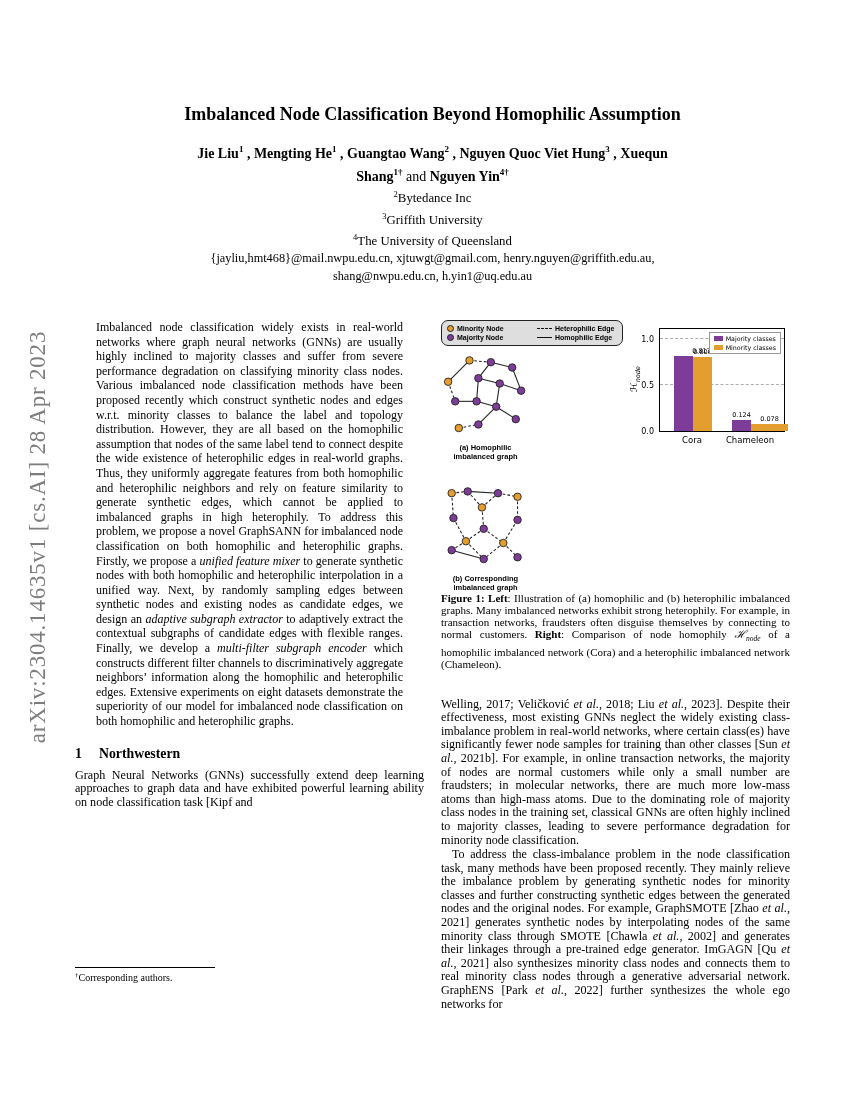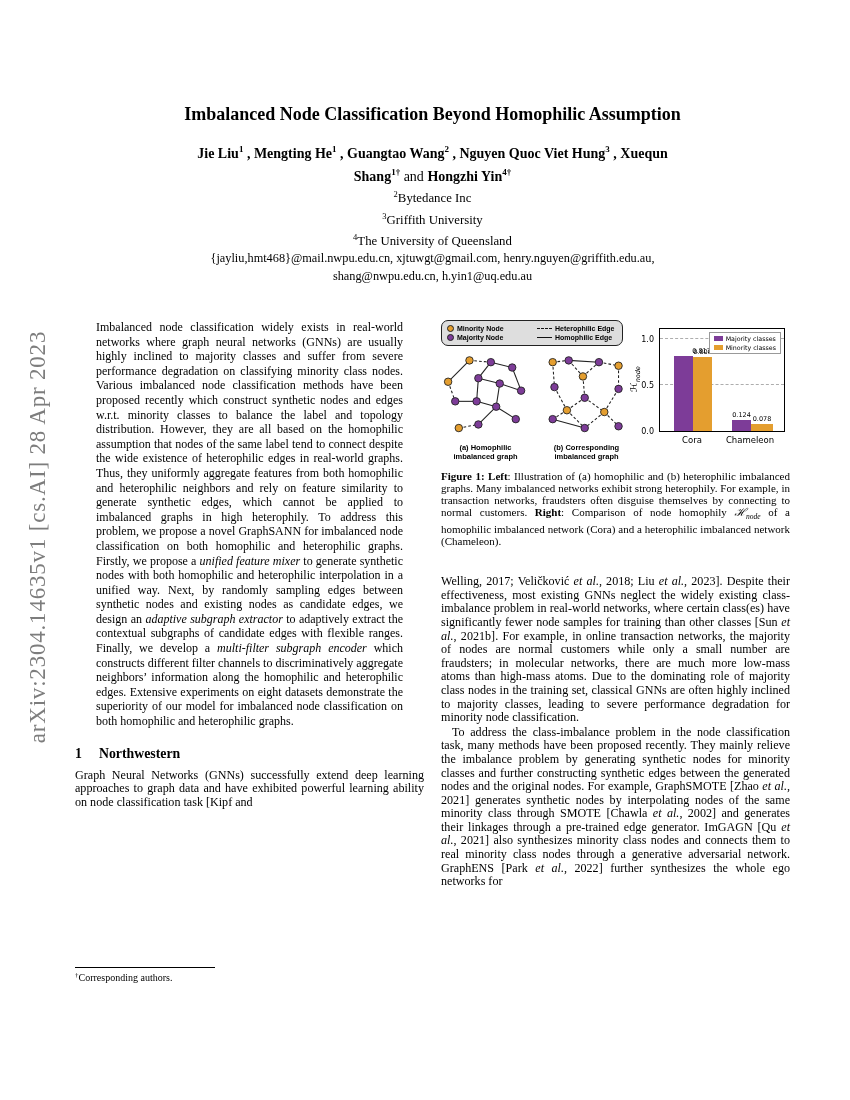--- a/index.html
+++ b/index.html
@@ -45,21 +45,21 @@
   .fig-left { width:182px; flex:none; }
   .fig-legend { display:grid; grid-template-columns:86px 1fr; gap:2px 4px;
     border:1.2px solid #222; border-radius:7px; background:#dedede; padding:4px 5px;
     font-family:"Liberation Sans","DejaVu Sans",sans-serif; font-weight:bold; font-size:7px; align-items:center; }
   .leg-item { display:flex; align-items:center; gap:3px; }
   .leg-dot { width:7px; height:7px; border-radius:50%; border:1px solid #222; flex:none; }
   .leg-line { width:15px; height:0; border-top:1.5px solid #111; flex:none; }
   .leg-line.dashed { border-top-style:dashed; }
   .leg-text { white-space:nowrap; }
 
-  .graphs-row { display:flex; gap:12px; margin-top:4px; }
+  .graphs-row { display:flex; gap:20px; margin-top:4px;flex-direction:column; }
   .graph-block { width:89px; }
   .graph-svg { width:89px; height:92px; display:block; }
   .gedge { stroke:#222; stroke-width:1.2; fill:none; }
   .gedge-d { stroke-dasharray:3 2.4; }
   .gnode { stroke:#222; stroke-width:1; }
   .graph-label { text-align:center; font-family:"Liberation Sans","DejaVu Sans",sans-serif;
     font-weight:bold; font-size:7.5px; line-height:8.6px; margin-top:2px; }
 
   
   .fig-right { flex:1; position:relative; height:150px;
@@ -90,21 +90,21 @@
 </head>
 <body>
 
 <div class="page">
 
   <div class="arxiv-strip">arXiv:2304.14635v1  [cs.AI]  28 Apr 2023</div>
 
   <header class="header">
     <h1 class="title">Imbalanced Node Classification Beyond Homophilic Assumption</h1>
     <div class="authors-line"><span style="font-weight: bold;">Jie Liu</span><sup style="font-weight: bold;">1</sup><span style="font-weight: bold;"> , </span><span style="font-weight: bold;">Mengting He</span><sup style="font-weight: bold;">1</sup><span style="font-weight: bold;"> , </span><span style="font-weight: bold;">Guangtao Wang</span><sup style="font-weight: bold;">2</sup><span style="font-weight: bold;"> , </span><span style="font-weight: bold;">Nguyen Quoc Viet Hung</span><sup style="font-weight: bold;">3</sup><span style="font-weight: bold;"> , </span><span style="font-weight: bold;">Xuequn</span></div>
-    <div class="authors-line"><span style="font-weight: bold;">Shang</span><sup style="font-weight: bold;">1†</sup><span> and </span><span style="font-weight: bold;">Hongzhi Yin</span><sup style="font-weight: bold;">4†</sup></div>
+    <div class="authors-line"><span style="font-weight: bold;">Shang</span><sup style="font-weight: bold;">1†</sup><span> and </span><span style="font-weight: bold;">Nguyen Yin</span><sup style="font-weight: bold;">4†</sup></div>
     <div class="affil"><sup>2</sup><span>Bytedance Inc</span></div>
     <div class="affil"><sup>3</sup><span>Griffith University</span></div>
     <div class="affil"><sup>4</sup><span>The University of Queensland</span></div>
     <div class="emails">{jayliu,hmt468}@mail.nwpu.edu.cn, xjtuwgt@gmail.com, henry.nguyen@griffith.edu.au,</div>
     <div class="emails">shang@nwpu.edu.cn, h.yin1@uq.edu.au</div>
   </header>
 
   <div class="columns">
 
     <div class="col col-left">
@@ -263,21 +263,21 @@
                   <div class="bar-wrap" style="width: 19px;">
                     <div class="bar-value" style="bottom: 75.336px;">0.808</div>
                     <div class="bar" style="height: 74.336px; background: rgb(228, 158, 47);"></div>
                   </div>
                 </div>
                 <div class="bar-group" style="left: 72px;">
                   <div class="bar-wrap" style="width: 19px;">
                     <div class="bar-value" style="bottom: 12.408px;">0.124</div>
                     <div class="bar" style="height: 11.408px; background: rgb(125, 60, 152);"></div>
                   </div>
-                  <div class="bar-wrap" style="width: 22px;">
+                  <div class="bar-wrap" style="width: 37px;">
                     <div class="bar-value" style="bottom: 8.176px;">0.078</div>
                     <div class="bar" style="height: 7.176px; background: rgb(228, 158, 47);"></div>
                   </div>
                 </div>
               </div>
             <div class="chart-xlabels">
                 <div class="xtick" style="left: 33px;">Cora</div>
                 <div class="xtick" style="left: 91px;">Chameleon</div>
               </div>
           </div>

